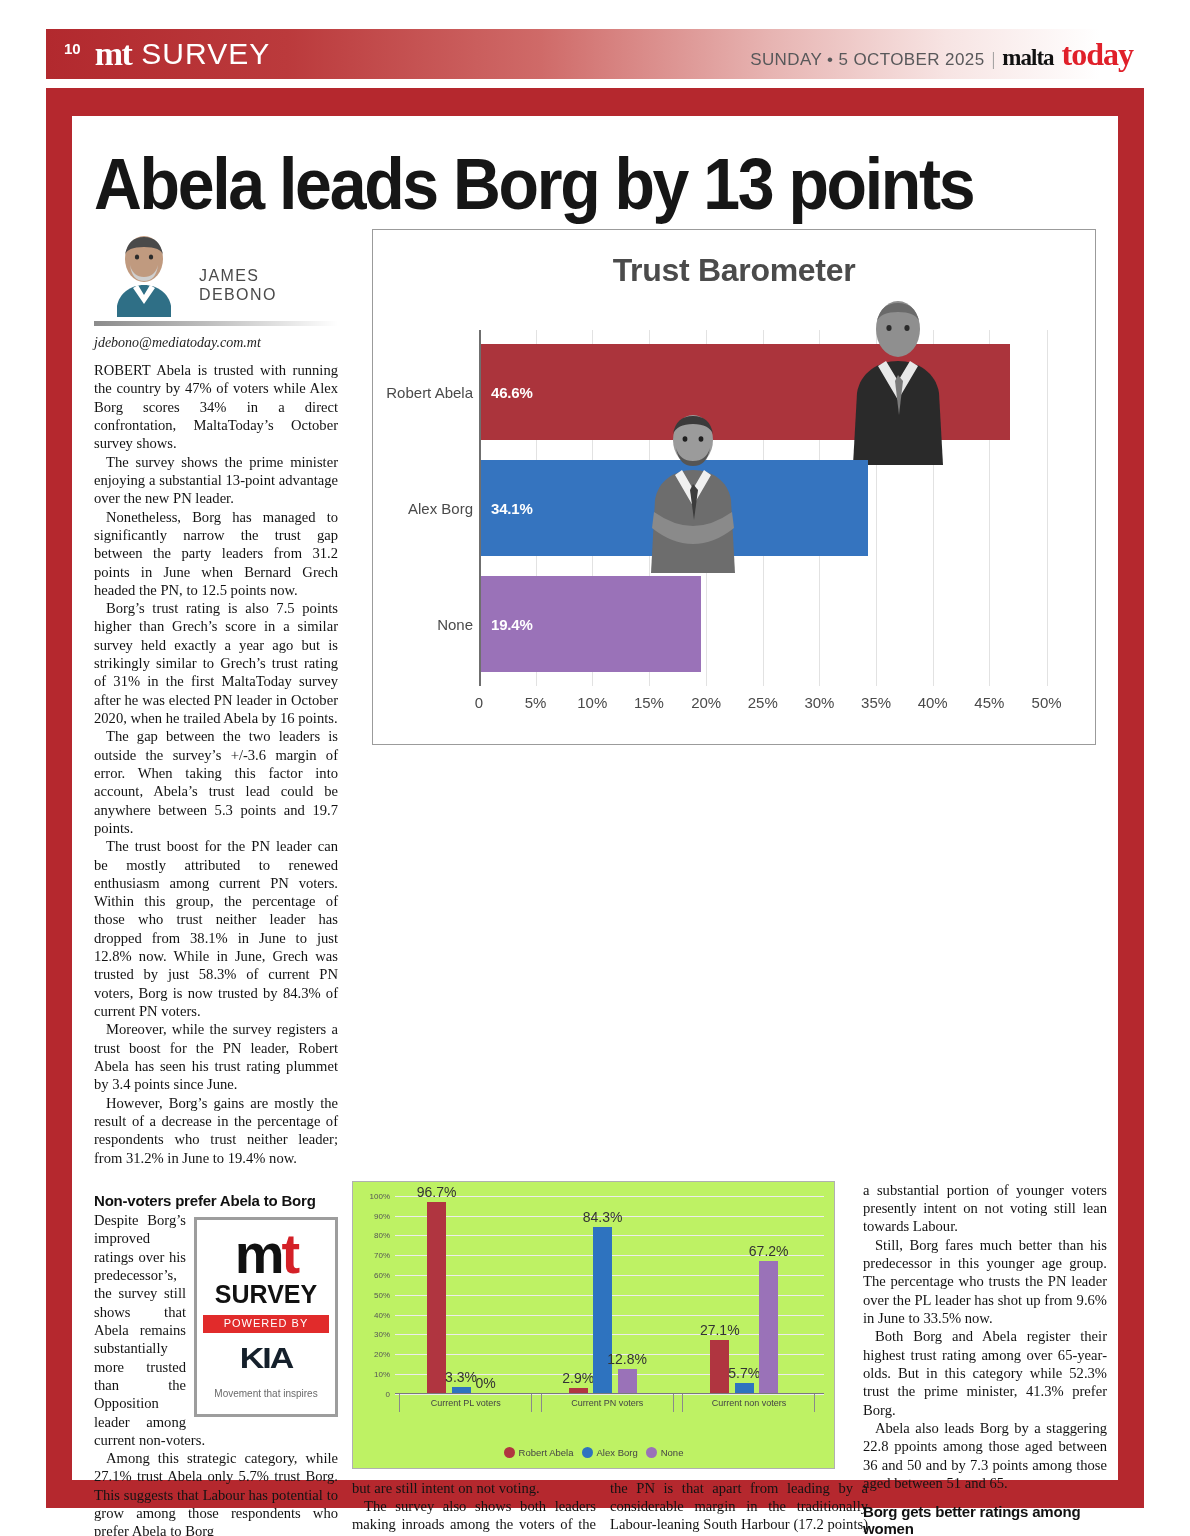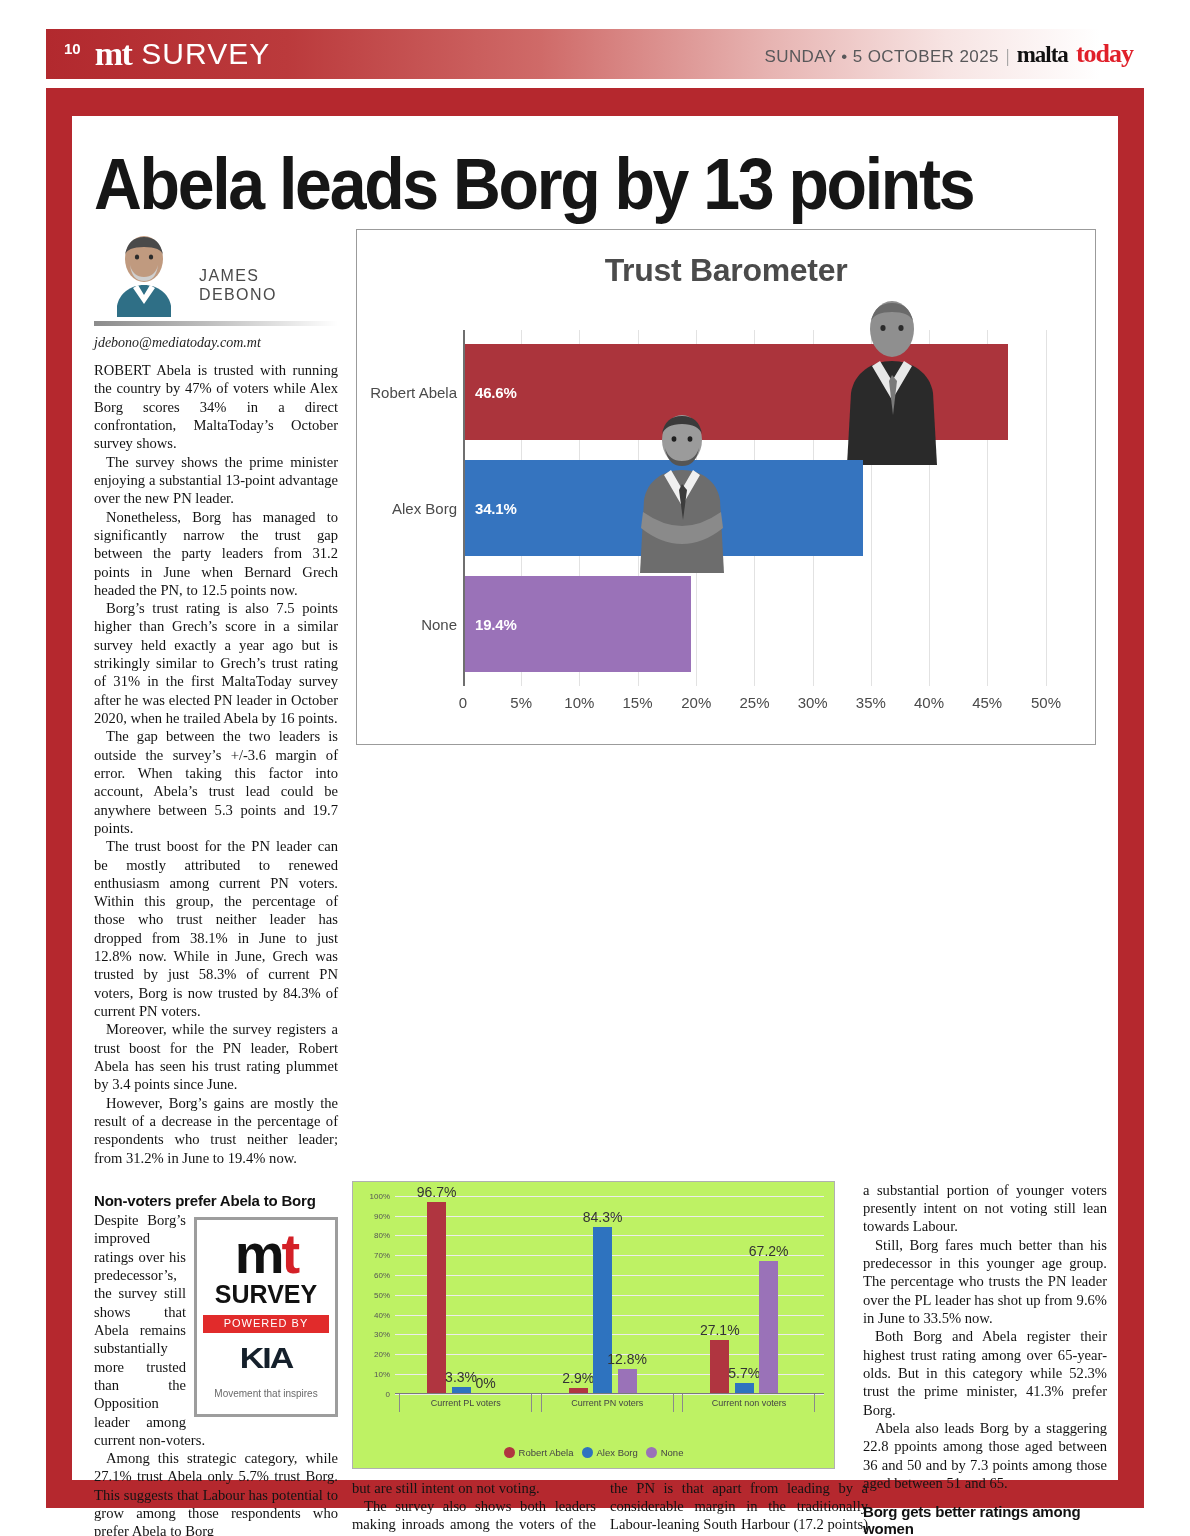--- a/index.html
+++ b/index.html
@@ -32,21 +32,21 @@
   }
   .masthead-right {
     margin-left:auto; margin-right:10px; display:flex; align-items:baseline; gap:7px;
   }
   .dateline {
     color:#58585a; font-family:"Liberation Sans", sans-serif;
     font-size:17px; letter-spacing:0.4px;
   }
   .pipe { color:#9b9b9b; font-size:19px; }
   .logo-malta { color:#111111; font-family:"Liberation Serif", serif; font-weight:bold; font-size:23px; letter-spacing:-1px; }
-  .logo-today { color:#e0202a; font-family:"Liberation Serif", serif; font-weight:bold; font-size:26px; letter-spacing:-1px; background:#111; padding:0 1px; }
+  .logo-today { color:#e0202a; font-family:"Liberation Serif", serif; font-weight:bold; font-size:32px; letter-spacing:-1px; background:#111; padding:0 1px; }
   .logo-today { background:none; }
 
   
   .red-frame {
     position:absolute; left:46px; top:88px; width:1098px; height:1420px;
     background:#b5282e;
     padding:28px 26px;
   }
   .white-page {
     width:100%; height:100%; background:#ffffff; position:relative;
@@ -99,21 +99,21 @@
   .bodytext p.first { text-indent:0; }
   .subhead {
     font-family:"Liberation Sans", sans-serif; font-weight:bold;
     font-size:15px; color:#111; margin:11px 0 2px 0; line-height:1.15;
     text-align:left; letter-spacing:-0.2px;
   }
 
   
   .chart1 {
     border:1px solid #9b9b9b; background:#fff;
-    height:516px; position:relative; margin-left:4px;
+    height:516px; position:relative; margin-left:20px;
   }
   .chart1-title {
     text-align:center; font-family:"Liberation Sans", sans-serif; font-weight:bold;
     font-size:32px; color:#4b4b4b; padding-top:22px; letter-spacing:-0.3px;
   }
   .plot1 { position:absolute; left:106px; right:26px; top:100px; bottom:58px; }
   .gridlines { position:absolute; inset:0; }
   .gridlines .gl { position:absolute; top:0; bottom:0; width:1px; background:#e2e2e2; }
   .axis-y { position:absolute; left:0; top:0; bottom:0; width:2px; background:#6f6f6f; }
   .bar-row { position:absolute; left:2px; display:flex; align-items:center; }

